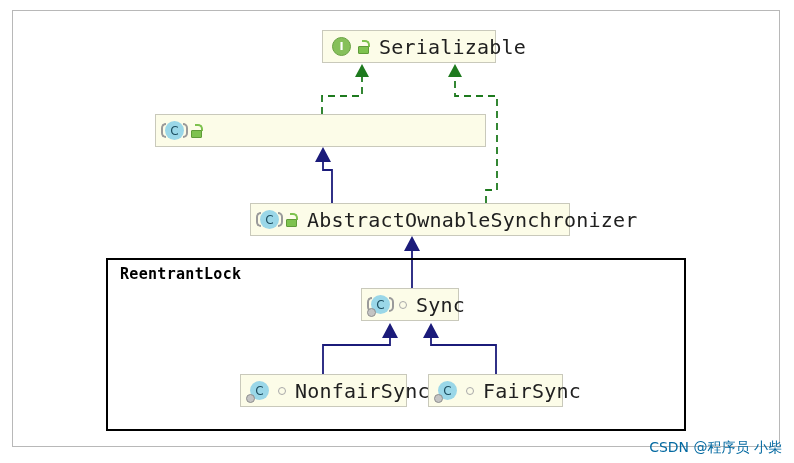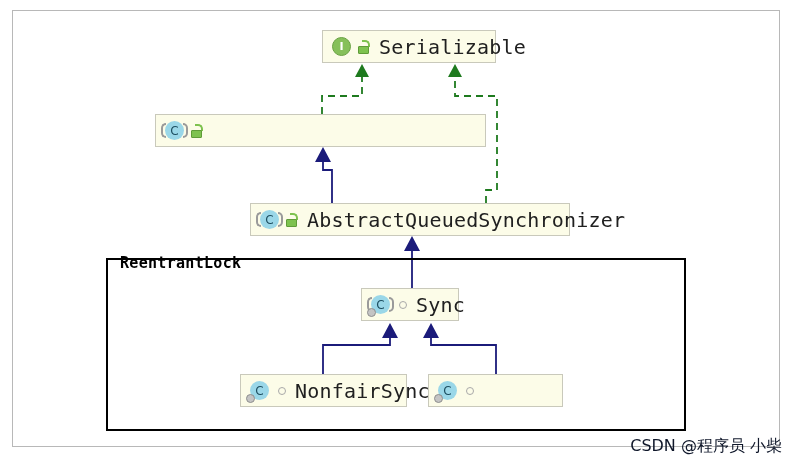--- a/index.html
+++ b/index.html
@@ -167,35 +167,35 @@
   #group-reentrantlock {
     position: absolute;
     left: 106px; top: 258px;
     width: 580px; height: 173px;
     border: 2px solid #000000;
     background: transparent;
     box-sizing: border-box;
   }
   #group-reentrantlock-title {
     position: absolute;
-    left: 120px; top: 254px;
+    left: 120px; top: 265px;
     font-family: "DejaVu Sans Mono", "Liberation Mono", monospace;
     font-size: 15px;
     font-weight: bold;
     color: #000000;
     letter-spacing: 0.3px;
   }
 
   
   #watermark {
     position: absolute;
     right: 12px; bottom: 6px;
     font-family: "DejaVu Sans", "Liberation Sans", sans-serif;
-    font-size: 16px;
-    color: #0f172a;
+    font-size: 14px;
+    color: #0369a1;
     white-space: nowrap;
   }
 </style>
 </head>
 <body>
 
 <div id="page">
 
   <div id="frame"></div>
 
@@ -283,21 +283,21 @@
         <span class="abs-wrap">
           <span class="ico-class">
               <i>C</i>
             </span>
         </span>
         <span class="ico-lock">
           <span class="shackle"></span>
             <span class="body"></span>
         </span>
       </span>
-      <span class="label">AbstractQueuedSynchronizer</span>
+      <span class="label">AbstractOwnableSynchronizer</span>
     </div>
 
     <div class="node" style="left:361px; top:288px; width:98px;">
       <span class="icons">
         <span class="abs-wrap">
           <span class="ico-class">
               <i>C</i>
             </span>
           <span class="badge-gear"></span>
         </span>
@@ -322,20 +322,21 @@
     <div class="node" style="left:428px; top:374px; width:135px;">
       <span class="icons">
         <span class="abs-wrap concrete" style="--no-brackets: 1; --hide: 1;">
           <span class="ico-class">
               <i>C</i>
             </span>
           <span class="badge-gear"></span>
         </span>
         <span class="ico-pkg"></span>
       </span>
+      <span class="label">FairSync</span>
     </div>
 
   </div>
 
   <div id="watermark">CSDN @程序员 小柴</div>
 
 </div>
 
 <style>
   .abs-wrap.concrete::before, .abs-wrap.concrete::after { display: none; }

